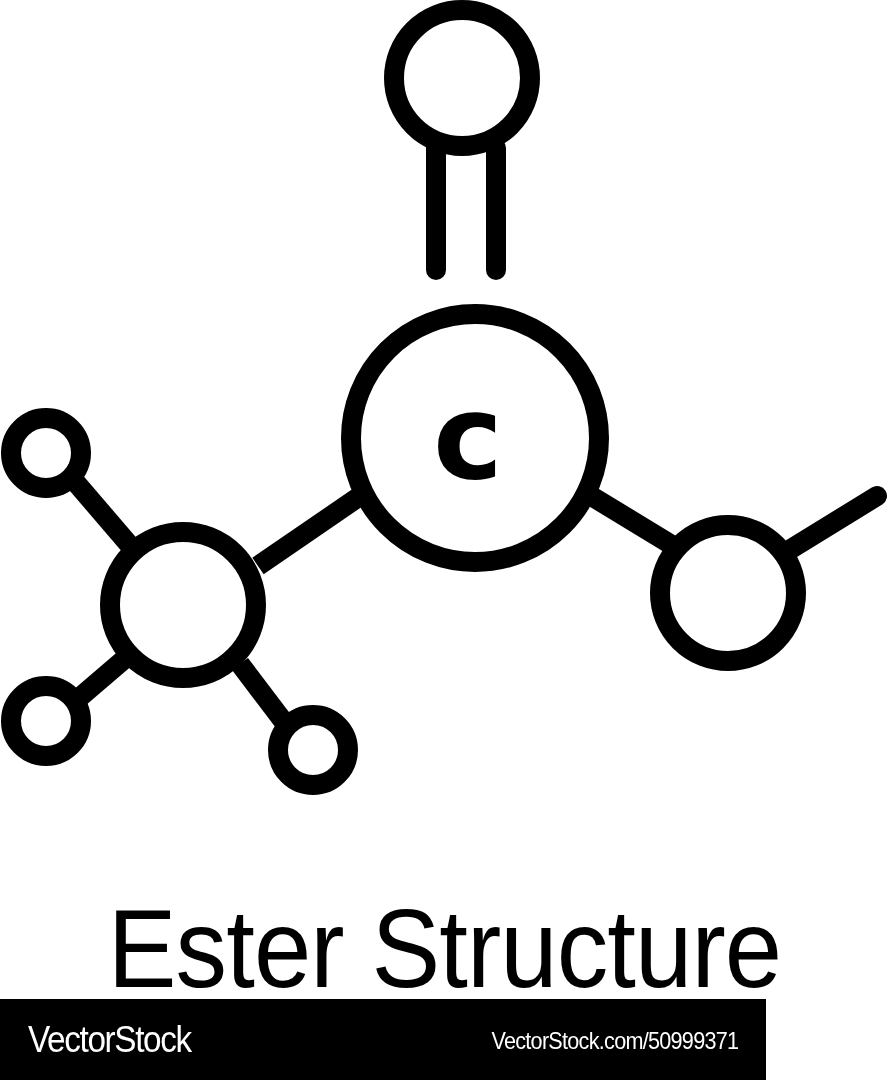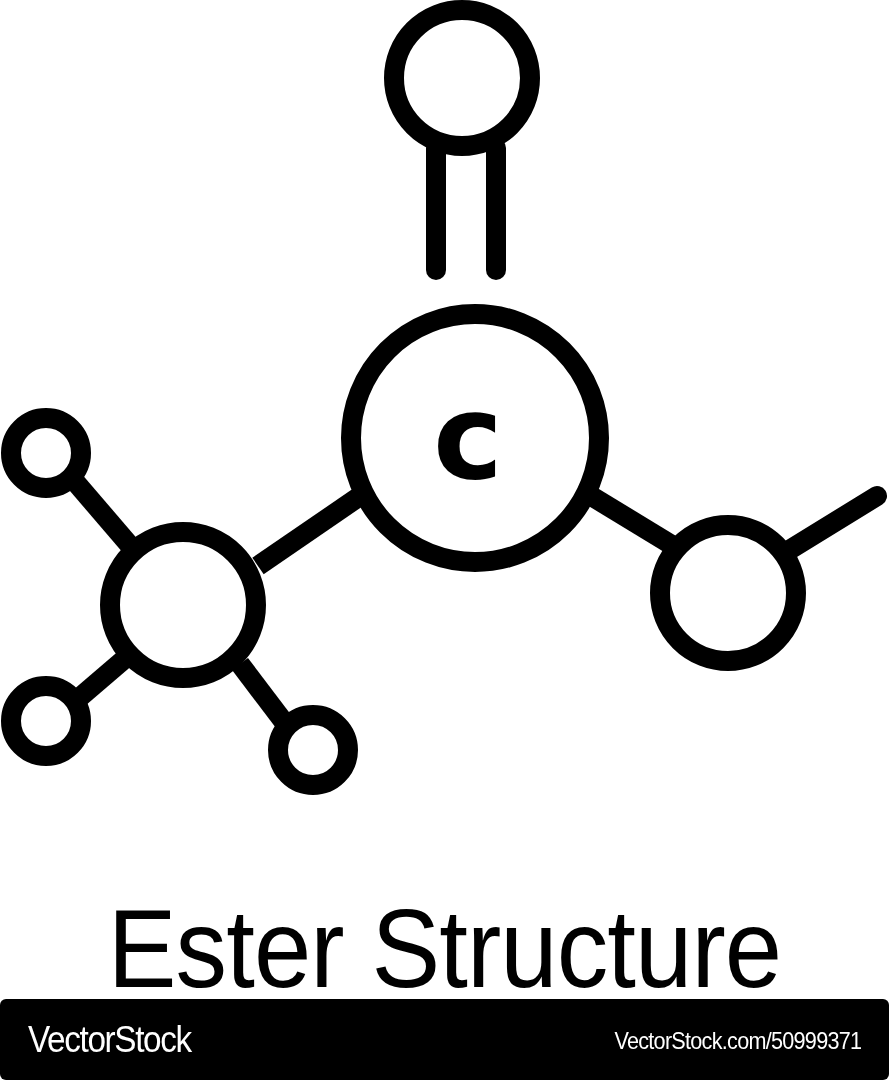--- a/index.html
+++ b/index.html
@@ -1,19 +1,19 @@
 <!DOCTYPE html>
 <html><head>
   <meta charset="utf-8">
   <style>
     html, body { margin: 0; padding: 0; background: #ffffff; }
     body { width: 889px; height: 1080px; position: relative; overflow: hidden; font-family: "Liberation Sans", sans-serif; }
     .diagram { position: absolute; left: 0; top: 0; width: 889px; height: 890px; }
     .title { position: absolute; left: 0; top: 893px; width: 889px; text-align: center; font-family: "Liberation Sans", sans-serif; font-weight: 300; font-size: 112px; line-height: 112px; color: #000; letter-spacing: -1px; transform: scaleX(0.92); transform-origin: center; white-space: nowrap; }
-    .footer { position: absolute; left: 0; top: 999px; width: 889px; height: 81px; background: #000000; border-radius: 6px; }
+    .footer { position: absolute; left: 0; top: 999px; width: 766px; height: 81px; background: #000000; }
     .brand { position: absolute; left: 28px; top: 20px; color: #fff; font-family: "Liberation Sans", sans-serif; font-size: 37px; line-height: 42px; letter-spacing: -1.5px; transform: scaleX(0.9); transform-origin: left center; }
     .url { position: absolute; right: 28px; top: 28px; color: #fff; font-family: "Liberation Sans", sans-serif; font-size: 24px; line-height: 28px; letter-spacing: -0.8px; transform: scaleX(0.9); transform-origin: right center; }
     .atom-label { font-family: "DejaVu Sans", sans-serif; font-weight: bold; }
   </style>
 </head>
 <body>
 
 <svg class="diagram" viewBox="0 0 889 890" width="889" height="890" xmlns="http://www.w3.org/2000/svg">
   <g fill="none" stroke="#000" stroke-width="20" stroke-linecap="round">
 

